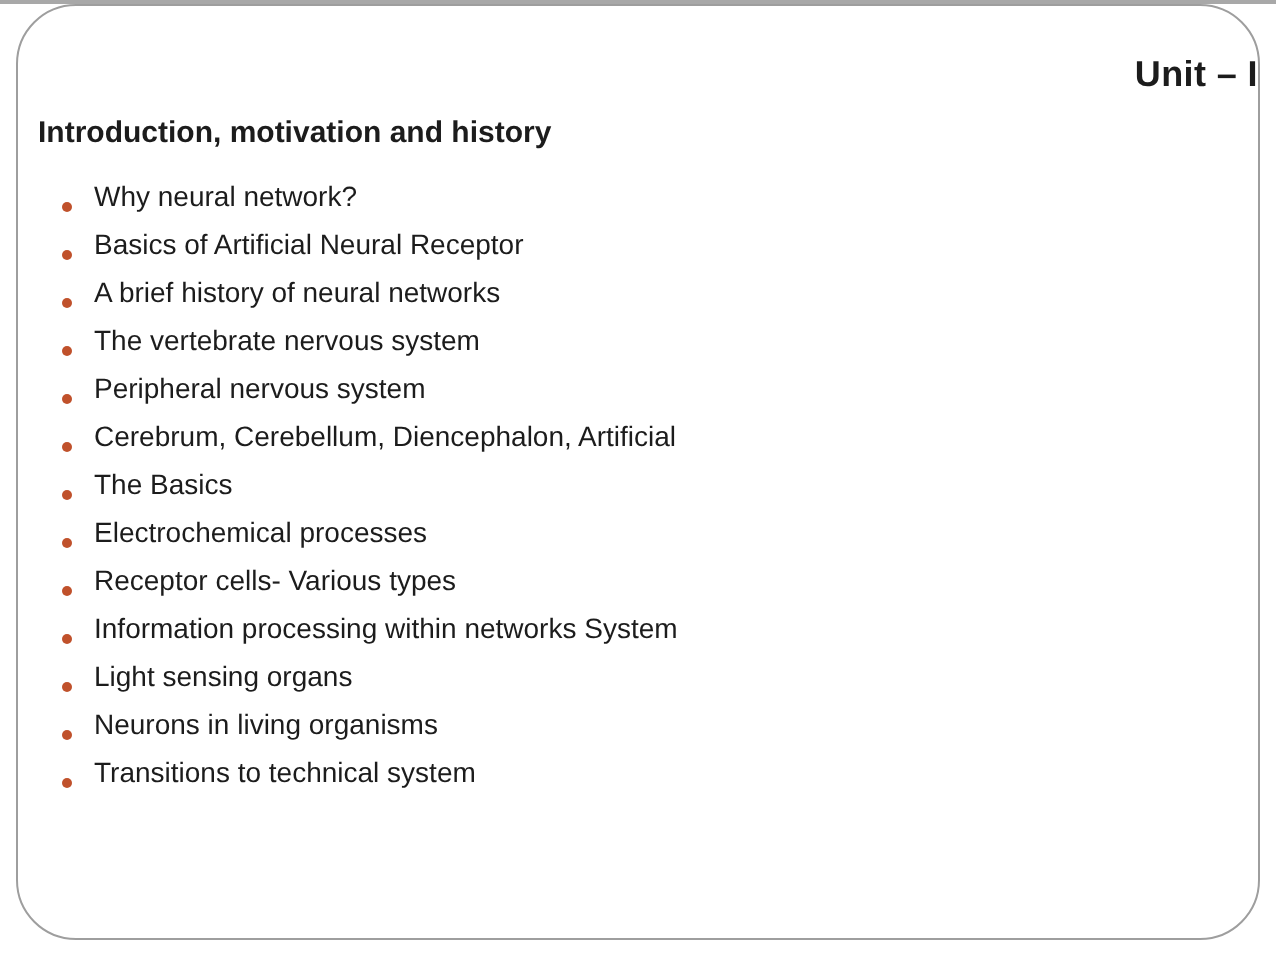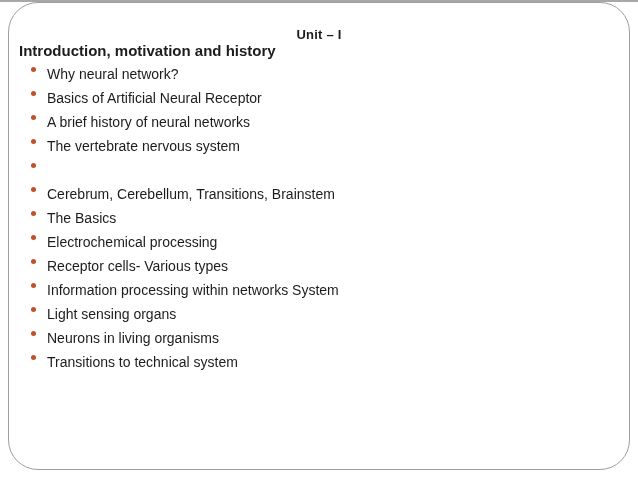--- a/index.html
+++ b/index.html
@@ -28,40 +28,41 @@
     left: 8px;
     top: 2px;
     width: 622px;
     height: 468px;
     background: var(--color-background);
     border: 1.4px solid var(--color-border);
     border-radius: 30px;
   }
   .slide-title {
     margin-top: 24px;
-    text-align: center;
-    font-size: 13px;
+    text-align: right;
+    font-size: 18px;
     font-weight: bold;
     letter-spacing: 0.2px;
     color: var(--color-text);
   }
   .section-heading {
+    margin-top: 10px;
     margin-left: 10px;
     font-size: 15px;
     font-weight: bold;
     color: var(--color-text);
   }
   .bullet-list {
     list-style: none;
     margin-top: 7px;
     padding-left: 22px;
   }
   .bullet-item {
     display: flex;
-    align-items: flex-start;
+    align-items: flex-end;
     height: 24px;
     font-size: 14px;
     color: var(--color-text);
   }
   .bullet-dot {
     flex: 0 0 auto;
     width: 5px;
     height: 5px;
     border-radius: 50%;
     background: var(--color-bullet);
@@ -92,32 +93,33 @@
     <li class="bullet-item">
         <span class="bullet-dot"></span>
         <span class="bullet-text">A brief history of neural networks</span>
       </li>
     <li class="bullet-item">
         <span class="bullet-dot"></span>
         <span class="bullet-text">The vertebrate nervous system</span>
       </li>
     <li class="bullet-item">
         <span class="bullet-dot"></span>
+        <span class="bullet-text">Peripheral nervous system</span>
       </li>
     <li class="bullet-item">
         <span class="bullet-dot"></span>
-        <span class="bullet-text">Cerebrum, Cerebellum, Transitions, Brainstem</span>
+        <span class="bullet-text">Cerebrum, Cerebellum, Diencephalon, Artificial</span>
       </li>
     <li class="bullet-item">
         <span class="bullet-dot"></span>
         <span class="bullet-text">The Basics</span>
       </li>
     <li class="bullet-item">
         <span class="bullet-dot"></span>
-        <span class="bullet-text">Electrochemical processing</span>
+        <span class="bullet-text">Electrochemical processes</span>
       </li>
     <li class="bullet-item">
         <span class="bullet-dot"></span>
         <span class="bullet-text">Receptor cells- Various types</span>
       </li>
     <li class="bullet-item">
         <span class="bullet-dot"></span>
         <span class="bullet-text">Information processing within networks System</span>
       </li>
     <li class="bullet-item">

